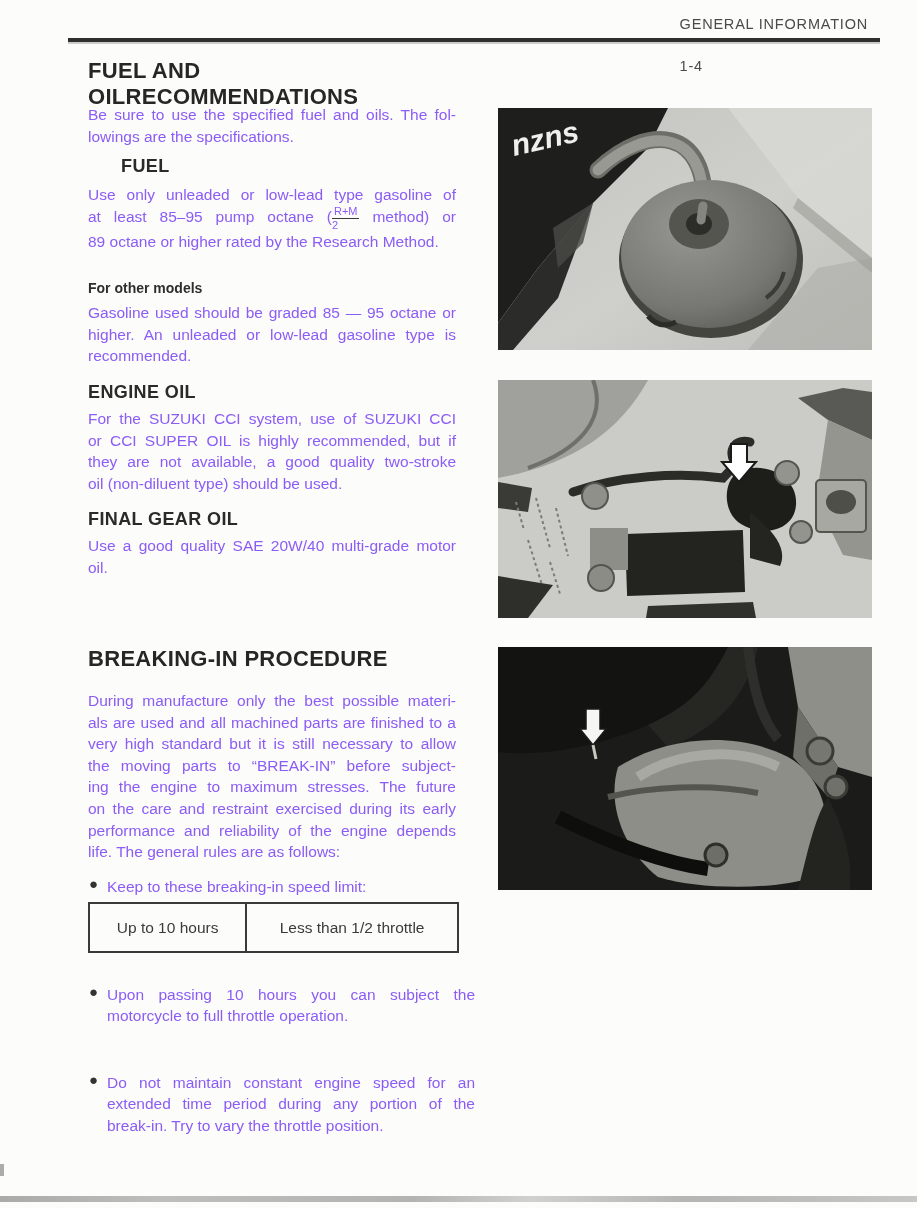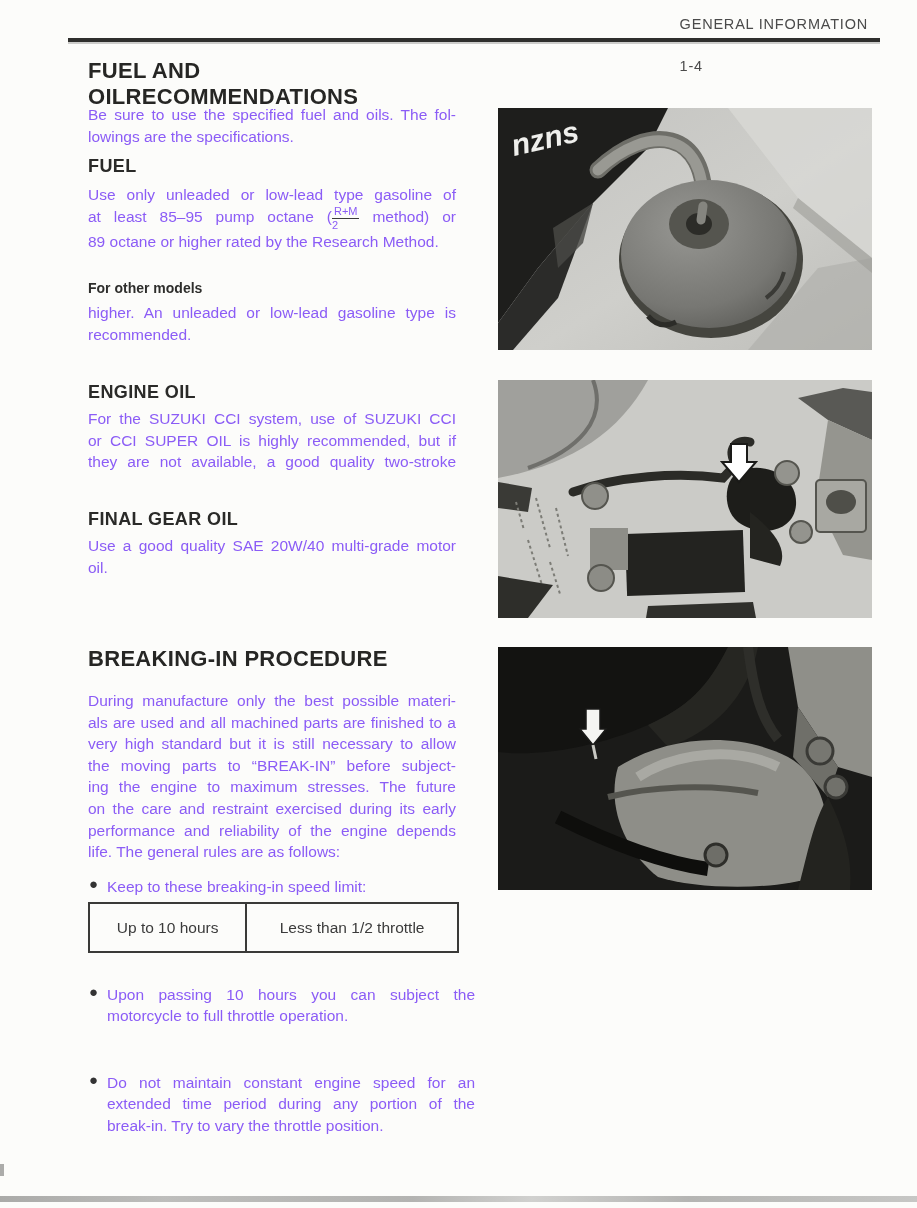--- a/index.html
+++ b/index.html
@@ -49,38 +49,40 @@
   </div>
   <div class="hdr-rule"></div>
 
   <div class="col h1" style="top:58px;">FUEL AND OILRECOMMENDATIONS</div>
 
   <div class="col" style="top:104px;">
     <div class="bodyline jline">Be sure to use the specified fuel and oils.  The fol-</div>
     <div class="bodyline">lowings are the specifications.</div>
   </div>
 
-  <div class="col h2" style="top:156px;">FUEL</div>
+  <div class="col h2" style="top:156px;margin-left:33px;">FUEL</div>
   <div class="col" style="top:184px;">
     <div class="bodyline jline">Use only unleaded or low-lead type gasoline of</div>
     <div class="bodyline jline"><span>at least 85–95 pump octane (</span><span class="frac"><span class="num">R+M</span><span class="den">2</span></span><span> method) or</span></div>
     <div class="bodyline">89 octane or higher rated by the Research Method.</div>
   </div>
 
   <div class="col h3" style="top:280px;">For other models</div>
   <div class="col" style="top:302px;">
+    <div class="bodyline jline">Gasoline used should be graded 85 — 95 octane or</div>
     <div class="bodyline jline">higher.  An unleaded or low-lead gasoline type is</div>
     <div class="bodyline">recommended.</div>
   </div>
 
   <div class="col h2" style="top:382px;">ENGINE OIL</div>
   <div class="col" style="top:408px;">
     <div class="bodyline jline">For the SUZUKI CCI system, use of SUZUKI CCI</div>
     <div class="bodyline jline">or CCI SUPER OIL is highly recommended, but if</div>
     <div class="bodyline jline">they are not available, a good quality two-stroke</div>
+    <div class="bodyline">oil (non-diluent type) should be used.</div>
   </div>
 
   <div class="col h2" style="top:509px;">FINAL GEAR OIL</div>
   <div class="col" style="top:535px;">
     <div class="bodyline jline">Use a good quality SAE 20W/40 multi-grade motor</div>
     <div class="bodyline">oil.</div>
   </div>
 
   <div class="col h1" style="top:646px;">BREAKING-IN PROCEDURE</div>
   <div class="col" style="top:690px;">

